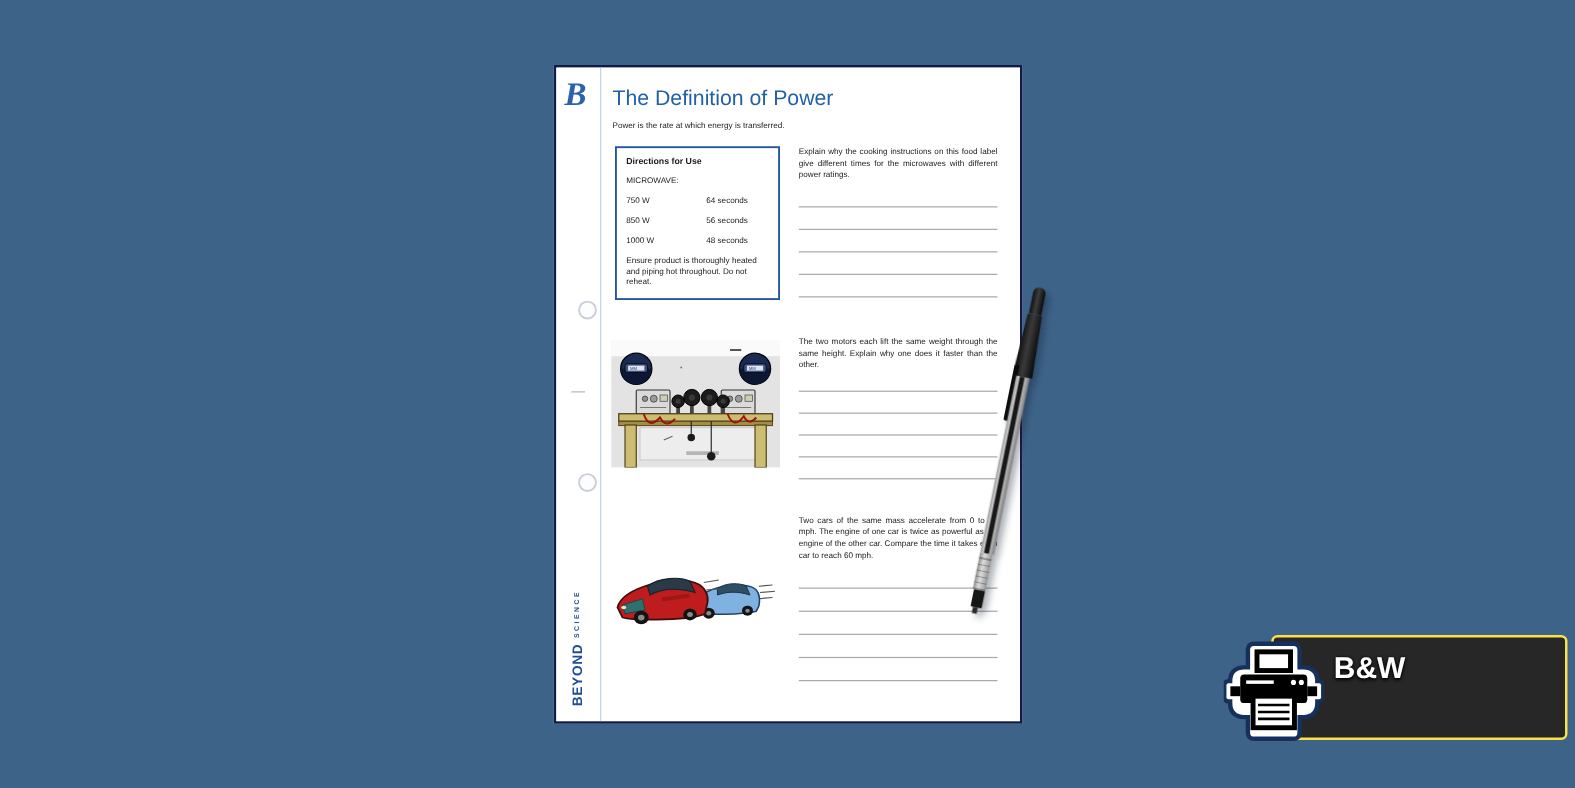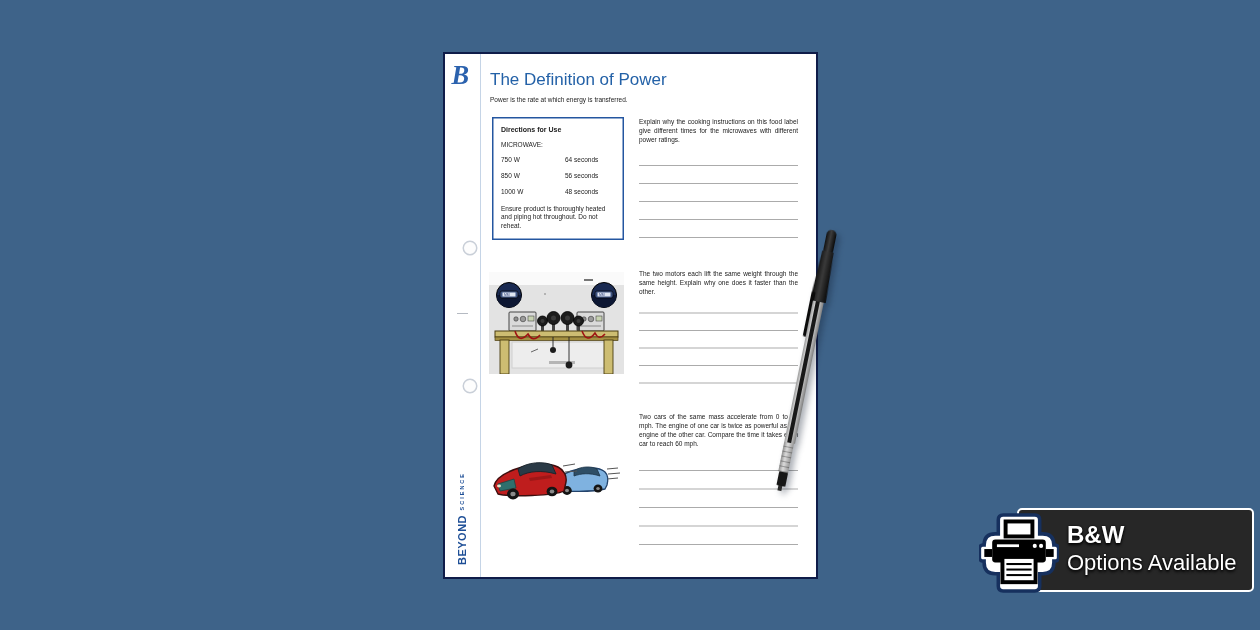--- a/index.html
+++ b/index.html
@@ -84,21 +84,21 @@
     background:linear-gradient(to right,#8f8f8f,#dcdcdc 40%,#969696),
                repeating-linear-gradient(to bottom, rgba(0,0,0,0) 0 4px, rgba(0,0,0,.28) 4px 5px);
     background-blend-mode:multiply;
   }
   .pen-collar{width:9px; height:14px; background:#161616; border-radius:1px;}
   .pen-point{width:4px; height:5px; background:#2a2a2a;}
 
   
   .bw-badge{
     position:absolute; left:1017px; top:508px; width:237px; height:84px;
-    background:var(--badge-bg,#272727); border:2px solid #ffffff; border-radius:5px; box-sizing:border-box;
+    background:var(--badge-bg,#272727); border:2px solid #fde047; border-radius:5px; box-sizing:border-box;
     z-index:10;
   }
   .printer{position:absolute; left:-40px; top:2px; width:80px; height:82px;}
   .bw-textwrap{position:absolute; left:48px; top:11px; color:#fff;}
   .bw-line1{font-size:24px; font-weight:bold; line-height:28px; text-shadow:0 2px 3px rgba(0,0,0,.95), 0 0 2px #000;}
   .bw-line2{font-size:22px; line-height:28px; text-shadow:0 2px 3px rgba(0,0,0,.95), 0 0 2px #000;}
 </style>
 </head>
 <body>
 
@@ -300,17 +300,16 @@
       <rect x="22" y="41" width="28" height="3.5" fill="#fff"></rect>
       <circle cx="70" cy="43" r="2.6" fill="#fff"></circle>
       <circle cx="78" cy="43" r="2.6" fill="#fff"></circle>
       <rect x="29" y="57" width="42" height="32" fill="#fff" stroke="#000" stroke-width="5"></rect>
       <line x1="34" y1="66" x2="66" y2="66" stroke="#000" stroke-width="2.6"></line>
       <line x1="34" y1="73" x2="66" y2="73" stroke="#000" stroke-width="2.6"></line>
       <line x1="34" y1="80" x2="66" y2="80" stroke="#000" stroke-width="2.6"></line>
     </svg>
     <div class="bw-textwrap">
       <div class="bw-line1">B&amp;W</div>
-      <div class="bw-line2">Options Available</div>
     </div>
   </div>
 
 </div>
 
 </body></html>

